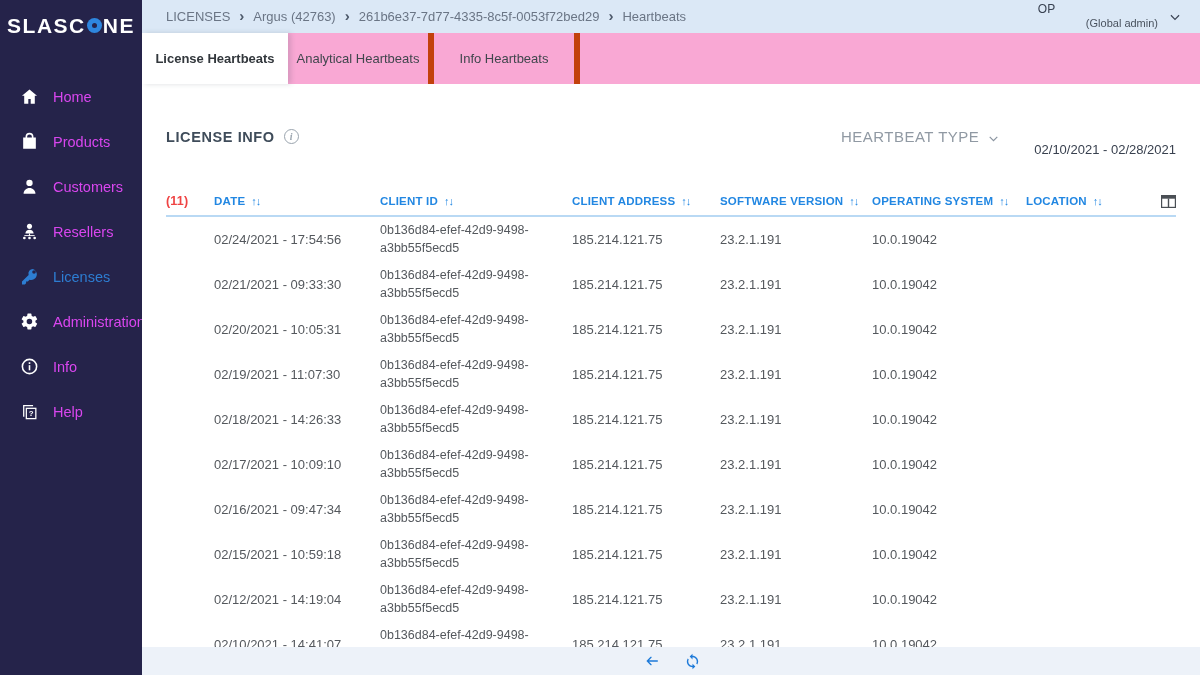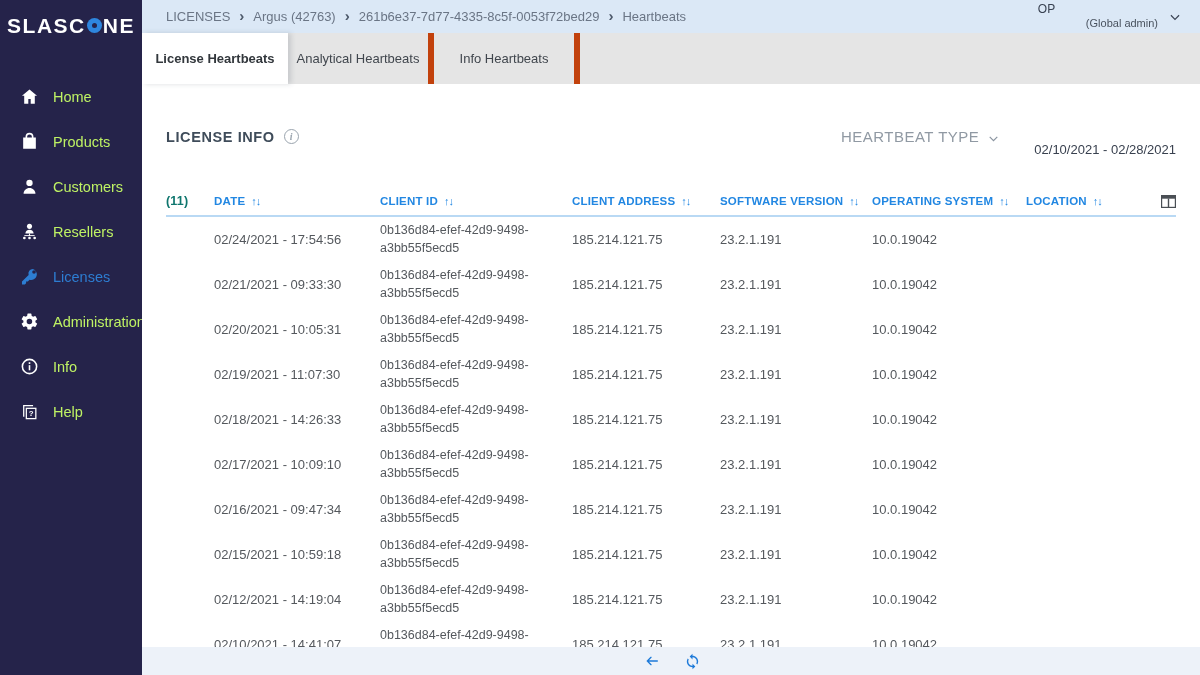--- a/index.html
+++ b/index.html
@@ -10,41 +10,41 @@
   
   .sidebar { width:142px; height:675px; background:#25234a; flex:0 0 142px; }
   .logo { color:#fff; font-size:21px; font-weight:600; letter-spacing:1.5px;
           text-align:center; padding-top:14px; height:58px; white-space:nowrap; }
   .logo-o { display:inline-block; width:15px; height:15px; border-radius:50%;
             background:#2e86de; position:relative; margin:0 1px; }
   .logo-o::after { content:""; position:absolute; left:5px; top:5px; width:5px; height:5px;
                    border-radius:50%; background:#25234a; }
   .nav { margin-top:16px; }
   .nav-item { height:45px; display:flex; align-items:center; padding-left:20px;
-              color:#bef264; font-size:14.5px; cursor:pointer; }
+              color:#d946ef; font-size:14.5px; cursor:pointer; }
   .nav-item .nicon { width:19px; height:19px; margin-right:14px; display:inline-flex;
                      align-items:center; justify-content:center; }
   .nav-item svg { width:19px; height:19px; fill:#fff; }
   .nav-item.active { color:#2d7dd2; }
   .nav-item.active svg { fill:#2d7dd2; }
 
   
   .main { flex:1; position:relative; height:675px; background:#fff; overflow:hidden; }
 
   .topbar { height:33px; background:#dbe8f6; display:flex; align-items:center;
             padding:0 18px 0 24px; }
   .crumbs { display:flex; align-items:center; gap:9px; font-size:13px; color:#6a7585; flex:1; }
   .crumb-sep { color:#4e5a6b; font-size:15px; font-weight:700; line-height:1; padding-bottom:2px; }
   .userbox { display:flex; align-items:center; gap:10px; }
   .usertxt { text-align:left; line-height:1.15; }
   .username { font-size:12px; color:#394252; }
   .userrole { font-size:11px; color:#49525e;padding-left:48px; }
   .chev { width:14px; height:14px; }
 
-  .tabstrip { height:51px; background:#e5e5e5; display:flex; }
+  .tabstrip { height:51px; background:#f9a8d4; display:flex; }
   .tab { width:146px; display:flex; align-items:center; justify-content:center;
          font-size:13px; color:#40464d; cursor:pointer; border-right:6px solid #c2410c; }
   .tab.active { background:#fff; font-weight:700; color:#32373c;
                 box-shadow:3px 0 5px rgba(60,70,90,.18); border-right:none; }
 
   .content { padding:32px 24px 0 24px; }
   .pagehead { display:flex; align-items:center; margin-bottom:30px; }
   .ptitle { font-size:14.5px; font-weight:700; letter-spacing:.6px; color:#3f4c5a; }
   .info-ic { width:15px; height:15px; border:1.4px solid #9aa4ae; border-radius:50%;
              color:#9aa4ae; font-size:10px; font-weight:700; display:inline-flex;
@@ -55,21 +55,21 @@
                letter-spacing:.5px; cursor:pointer; margin-right:34px; }
   .daterange { font-size:13px; color:#39414f; cursor:pointer;margin-top:26px; }
 
   .thead, .trow { display:grid;
     grid-template-columns:48px 166px 192px 148px 152px 154px 1fr 30px;
     align-items:center; }
   .thead { height:30px; border-bottom:2px solid #b9d9f4; }
   .th { color:#2287e2; font-size:11.5px; font-weight:700; letter-spacing:.2px;
         white-space:nowrap; cursor:pointer; }
   .th .arrows { font-size:11px; margin-left:6px; letter-spacing:-1px; }
-  .th-count { color:#0f766e; font-size:12.5px; font-weight:700; cursor:default; }
+  .th-count { color:#ef4444; font-size:12.5px; font-weight:700; cursor:default; }
   .th-colpick { justify-self:end; cursor:pointer; display:flex; }
   .trow { height:45px; font-size:13px; color:#54585d; }
   .td { padding-right:12px; }
   .c-cid { line-height:1.4; overflow-wrap:break-word; font-size:12.5px; }
 
   .bottombar { position:absolute; left:0; right:0; bottom:0; height:28px; background:#edf2f9;
                display:flex; align-items:center; justify-content:center; gap:22px; z-index:5; }
   .bb-btn { display:flex; align-items:center; cursor:pointer; }
 </style>
 </head>

